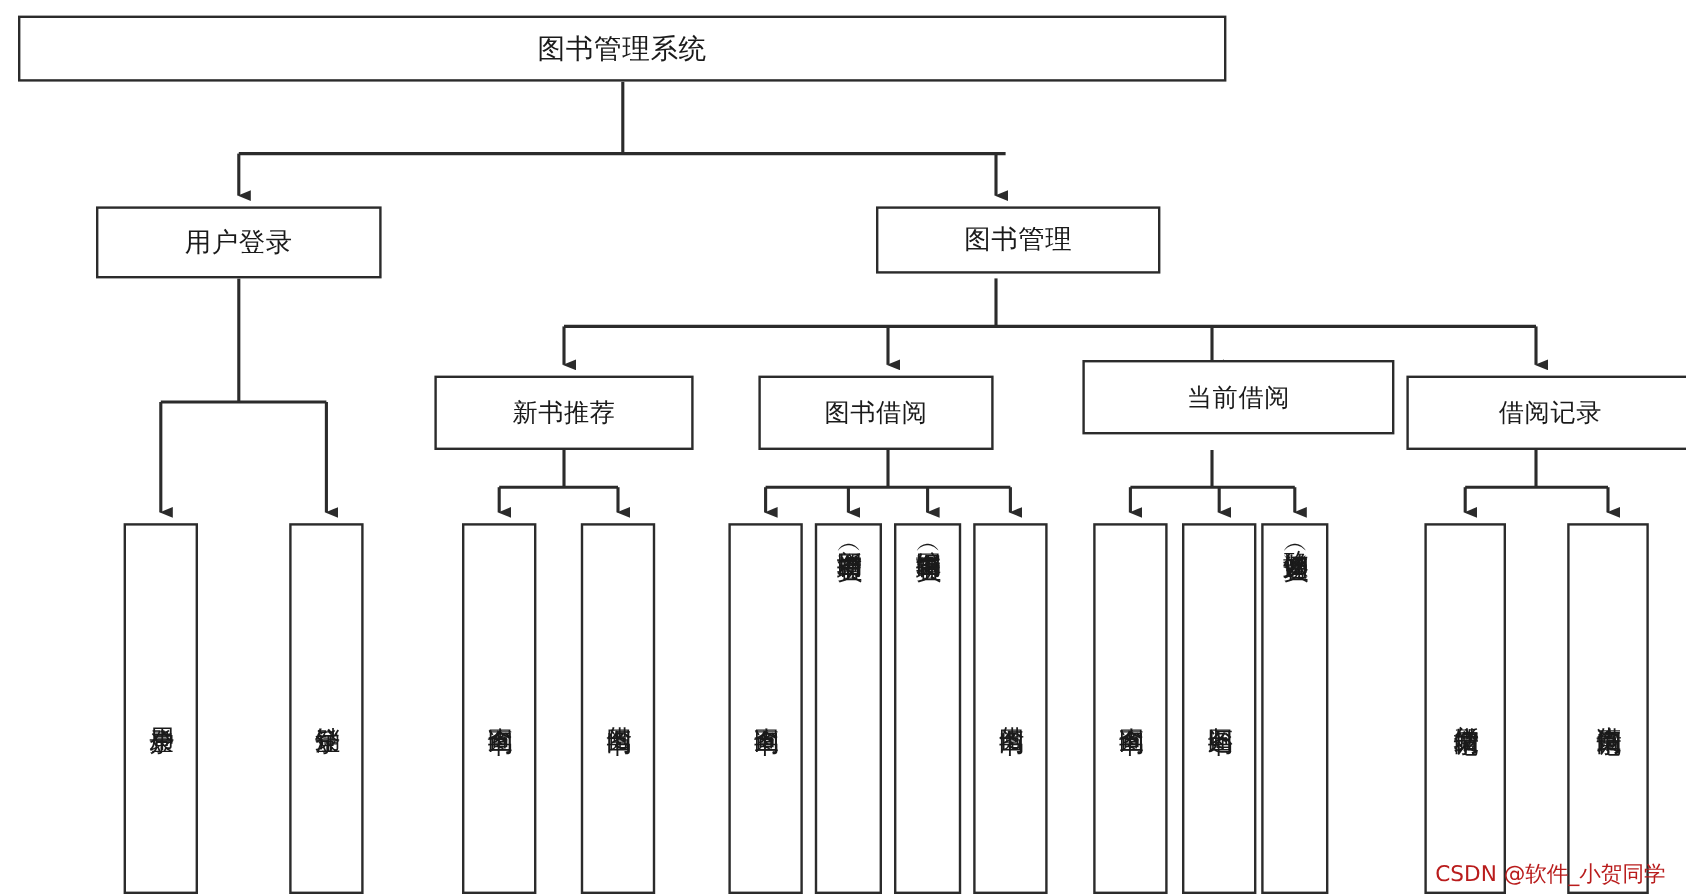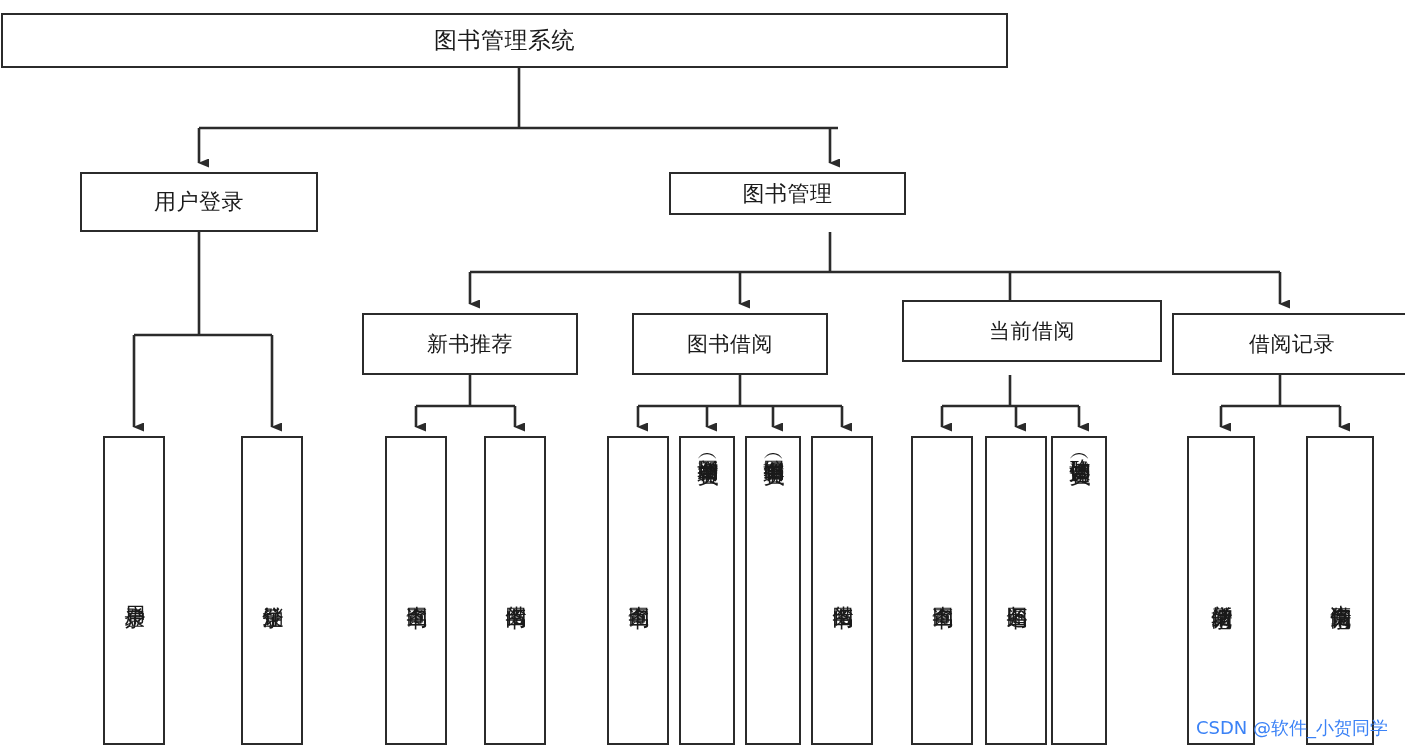--- a/index.html
+++ b/index.html
@@ -115,37 +115,37 @@
       <path d="M1079,406 L1079,427" marker-end="url(#arrow)"></path>
 
       <path d="M1280,375 L1280,406"></path>
       <path d="M1221,406 L1340,406"></path>
       <path d="M1221,406 L1221,427" marker-end="url(#arrow)"></path>
       <path d="M1340,406 L1340,427" marker-end="url(#arrow)"></path>
     </g>
   </svg>
 
   <div id="nodes">
-      <div class="node root" style="left: 1px; top: 13px; width: 1007px; height: 55px;">图书管理系统</div>
+      <div class="node root" style="left: 15px; top: 13px; width: 1007px; height: 55px;">图书管理系统</div>
       <div class="node lvl1" style="left: 80px; top: 172px; width: 238px; height: 60px;">用户登录</div>
-      <div class="node lvl1" style="left: 669px; top: 172px; width: 237px; height: 43px;">图书管理</div>
+      <div class="node lvl1" style="left: 730px; top: 172px; width: 237px; height: 56px;">图书管理</div>
       <div class="node lvl2" style="left: 362px; top: 313px; width: 216px; height: 62px;">新书推荐</div>
       <div class="node lvl2" style="left: 632px; top: 313px; width: 196px; height: 62px;">图书借阅</div>
       <div class="node lvl2" style="left: 902px; top: 300px; width: 260px; height: 62px;">当前借阅</div>
       <div class="node lvl2" style="left: 1172px; top: 313px; width: 240px; height: 62px;">借阅记录</div>
       <div class="node leaf" style="left: 103px; top: 436px; width: 62px; height: 309px;">用户登录</div>
       <div class="node leaf" style="left: 241px; top: 436px; width: 62px; height: 309px;">注销登录</div>
       <div class="node leaf" style="left: 385px; top: 436px; width: 62px; height: 309px;">查询图书</div>
       <div class="node leaf" style="left: 484px; top: 436px; width: 62px; height: 309px;">借阅图书</div>
       <div class="node leaf" style="left: 607px; top: 436px; width: 62px; height: 309px;">查询图书</div>
       <div class="node leaf top-aligned" style="left: 679px; top: 436px; width: 56px; height: 309px;">新增图书（管理员）</div>
       <div class="node leaf top-aligned" style="left: 745px; top: 436px; width: 56px; height: 309px;">编辑图书（管理员）</div>
       <div class="node leaf" style="left: 811px; top: 436px; width: 62px; height: 309px;">借阅图书</div>
       <div class="node leaf" style="left: 911px; top: 436px; width: 62px; height: 309px;">查询图书</div>
       <div class="node leaf" style="left: 985px; top: 436px; width: 62px; height: 309px;">归还图书</div>
       <div class="node leaf top-aligned" style="left: 1051px; top: 436px; width: 56px; height: 309px;">确认归还（管理员）</div>
       <div class="node leaf" style="left: 1187px; top: 436px; width: 68px; height: 309px;">新增借阅记录</div>
       <div class="node leaf" style="left: 1306px; top: 436px; width: 68px; height: 309px;">查询借阅记录</div>
     </div>
 
-  <div class="watermark" style="left: 1196px; top: 716px; color: #3b82f6;">CSDN @软件_小贺同学</div>
+  <div class="watermark" style="left: 1196px; top: 716px; color: #b91c1c;">CSDN @软件_小贺同学</div>
 
 </div>
 
 </body></html>

